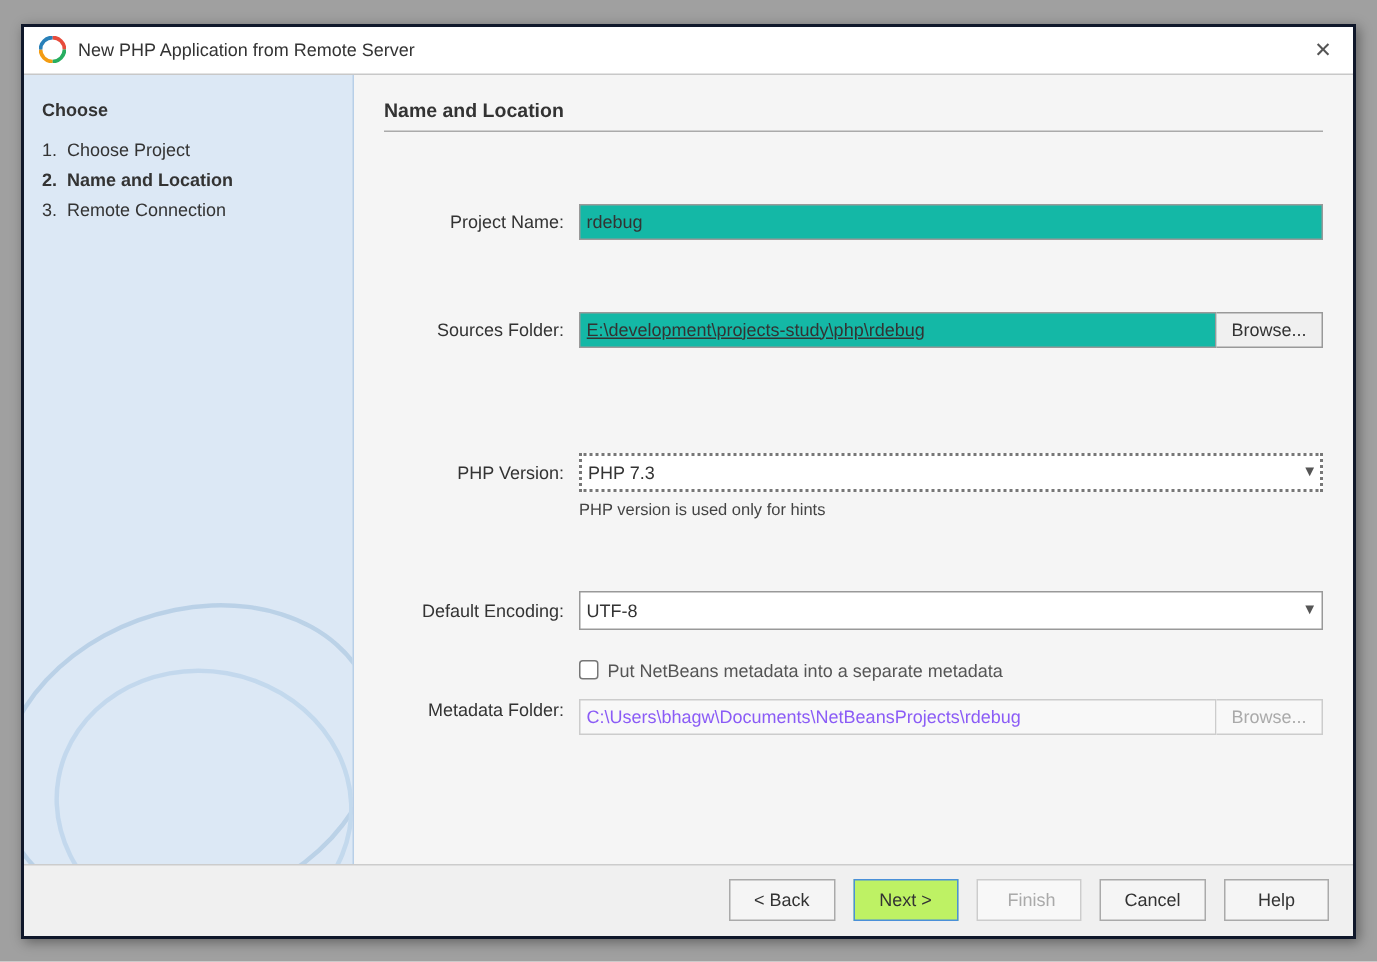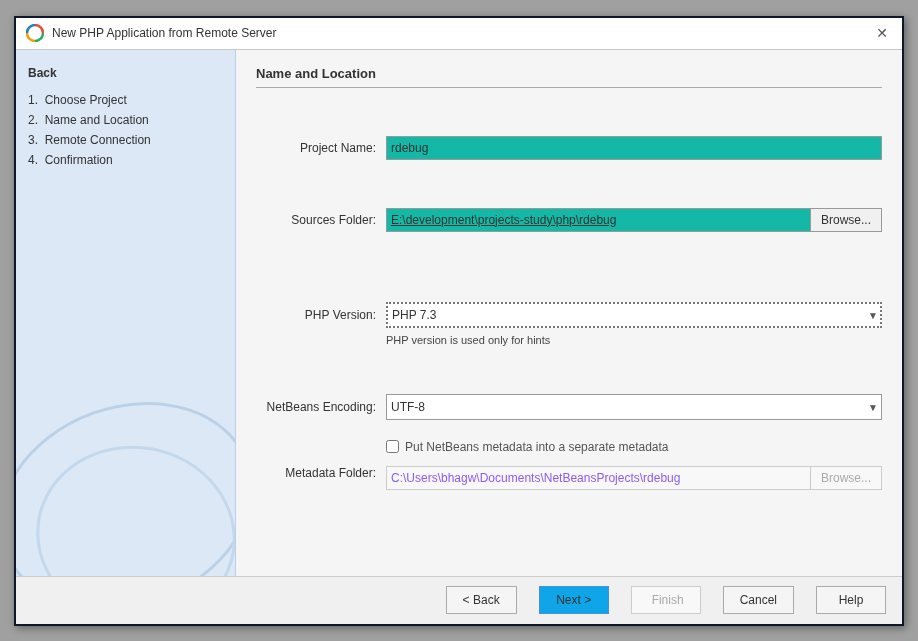--- a/index.html
+++ b/index.html
@@ -88,21 +88,21 @@
       padding: 0;
     }
 
     .steps-list li {
       padding: 3px 0;
       font-size: 12px;
       color: #333;
     }
 
     .steps-list li.active {
-      font-weight: normal;
+      font-weight: bold;
     }
 
     .steps-watermark {
       position: absolute;
       bottom: 0;
       left: 0;
       right: 0;
       height: 200px;
       opacity: 0.25;
       overflow: hidden;
@@ -279,36 +279,36 @@
 
     
     .bottom-bar {
       height: 48px;
       background: #f0f0f0;
       border-top: 1px solid #ccc;
       display: flex;
       align-items: center;
       justify-content: flex-end;
       padding: 0 16px;
-      gap: 22px;
+      gap: 12px;
     }
 
     .btn {
       height: 28px;
       padding: 0 16px;
       font-size: 12px;
       border: 1px solid #aaa;
       background: #f5f5f5;
       cursor: pointer;
       color: #333;
       min-width: 70px;
     }
 
     .btn-primary {
-      background: #0ea5e9;
+      background: #bef264;
       border: 1px solid #4a90d9;
       color: #333;
     }
 
     .btn-disabled {
       color: #aaa;
       border-color: #ccc;
       cursor: default;
       background: #f8f8f8;
       text-align: right;
@@ -336,33 +336,30 @@
         <path d="M1 9 A8 8 0 0 1 9 1" stroke="#2980b9" stroke-width="2.5" fill="none"></path>
       </svg>
       <span class="title-bar-text">New PHP Application from Remote Server</span>
     </div>
     <button class="title-bar-close">✕</button>
   </div>
 
   <div class="content-area">
 
     <div class="steps-panel">
-      <div class="steps-title">Back</div>
+      <div class="steps-title">Choose</div>
       <ol class="steps-list">
         <li>
           <span>1.&nbsp;&nbsp;</span><span>Choose Project</span>
         </li>
         <li class="active">
           <span>2.&nbsp;&nbsp;</span><span>Name and Location</span>
         </li>
         <li>
           <span>3.&nbsp;&nbsp;</span><span>Remote Connection</span>
-        </li>
-        <li>
-          <span>4.&nbsp;&nbsp;</span><span>Confirmation</span>
         </li>
       </ol>
       <div class="steps-watermark">
         <div class="watermark-shape"></div>
         <div class="watermark-shape2"></div>
       </div>
     </div>
 
     <div class="form-panel">
       <div class="form-section-title">Name and Location</div>
@@ -396,21 +393,21 @@
             <option>PHP 7.4</option>
             <option>PHP 8.0</option>
           </select>
           <span class="select-arrow">▼</span>
         </div>
       </div>
 
       <div class="hint-text">PHP version is used only for hints</div>
 
       <div class="form-row">
-        <label class="form-label">NetBeans Encoding:</label>
+        <label class="form-label">Default Encoding:</label>
         <div class="select-wrapper">
           <select>
             <option selected="">UTF-8</option>
             <option>UTF-16</option>
             <option>ISO-8859-1</option>
             <option>Windows-1252</option>
           </select>
           <span class="select-arrow">▼</span>
         </div>
       </div>

